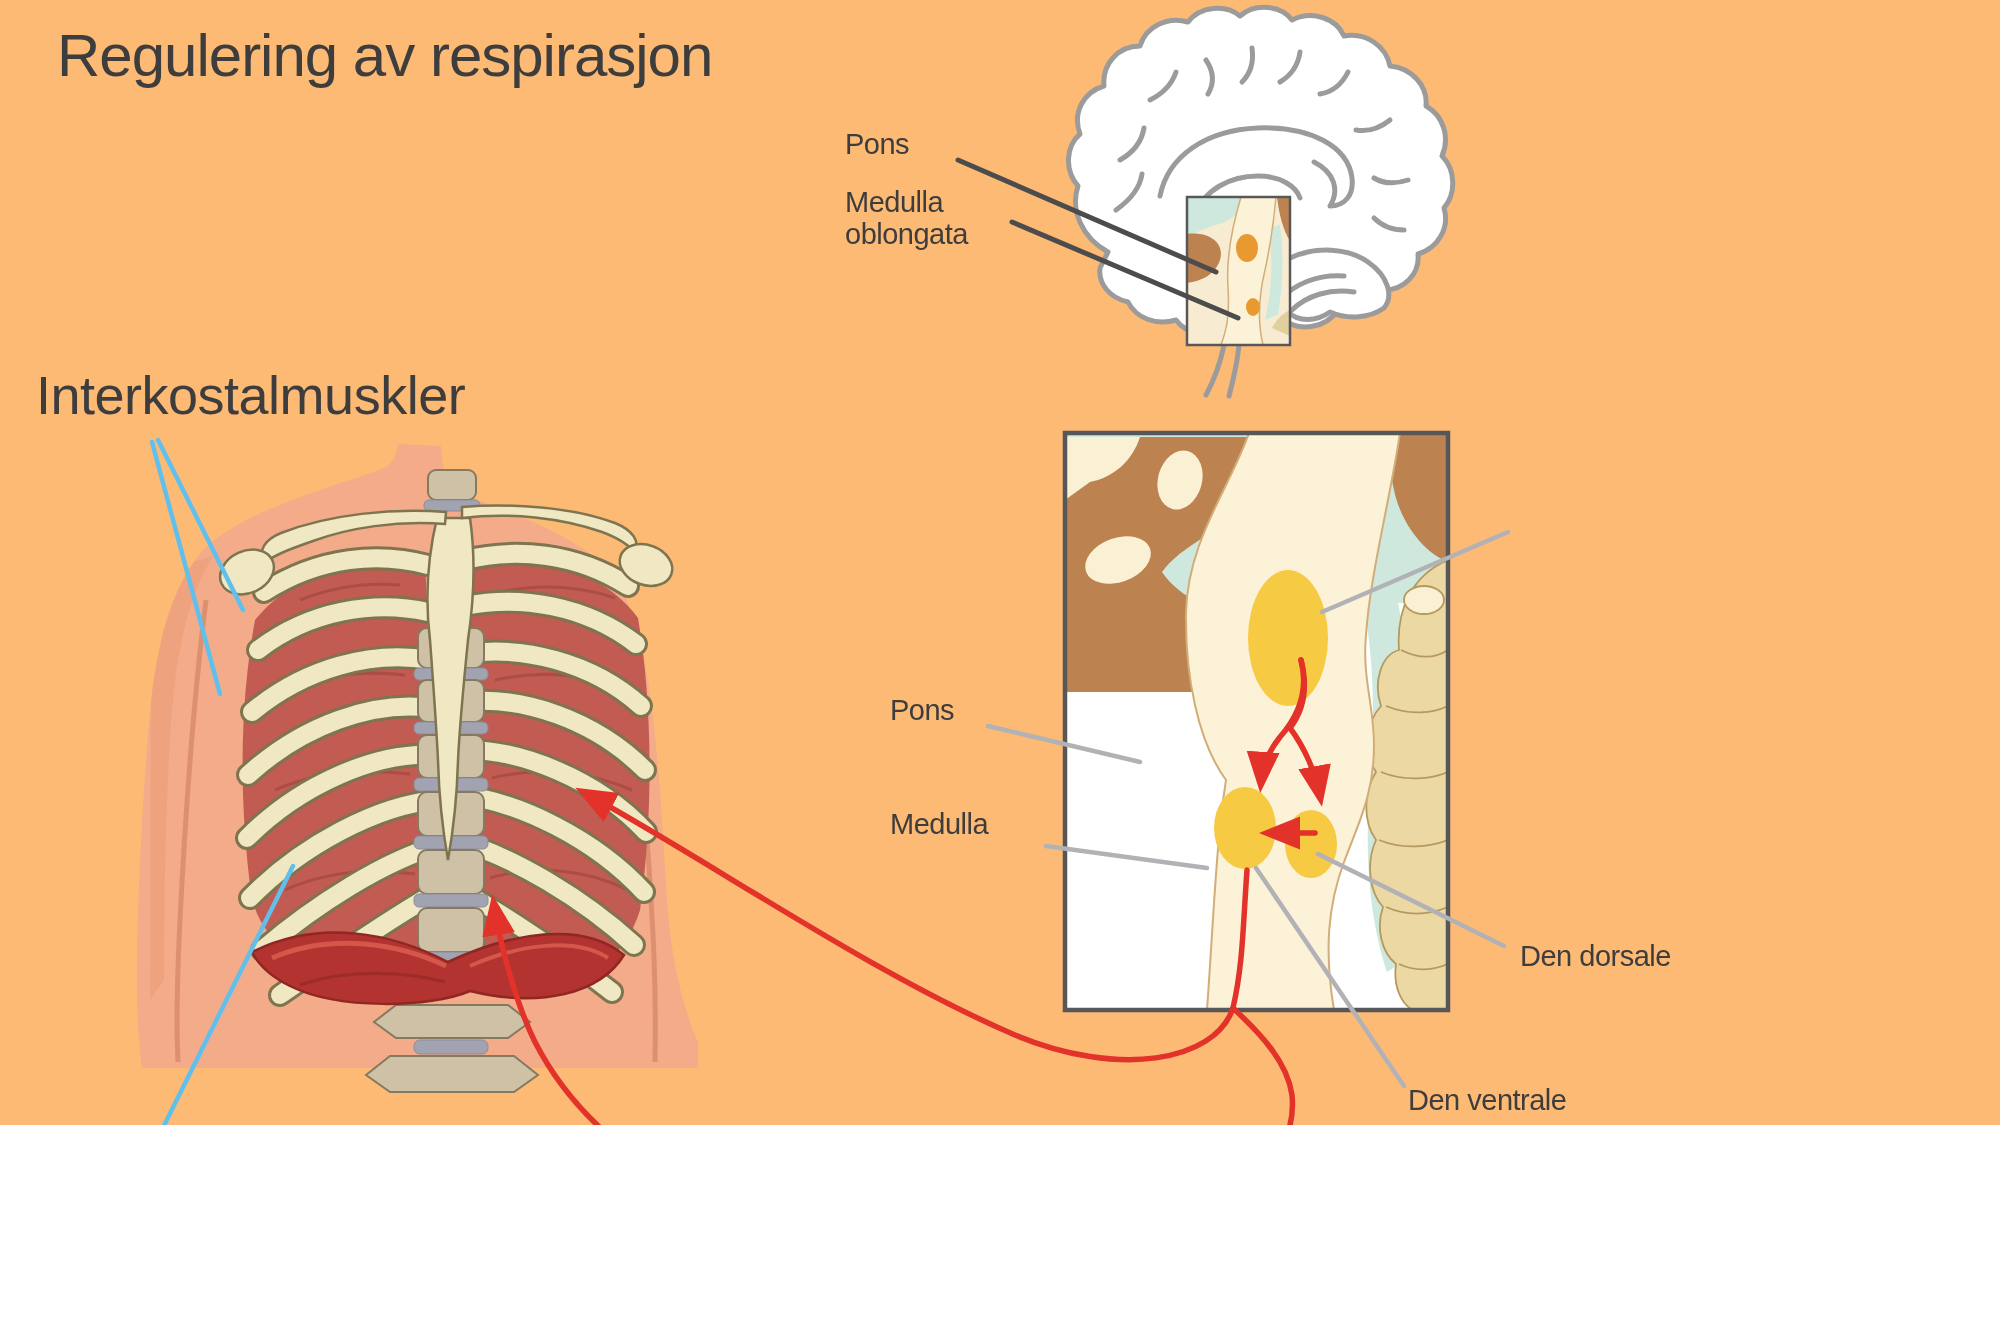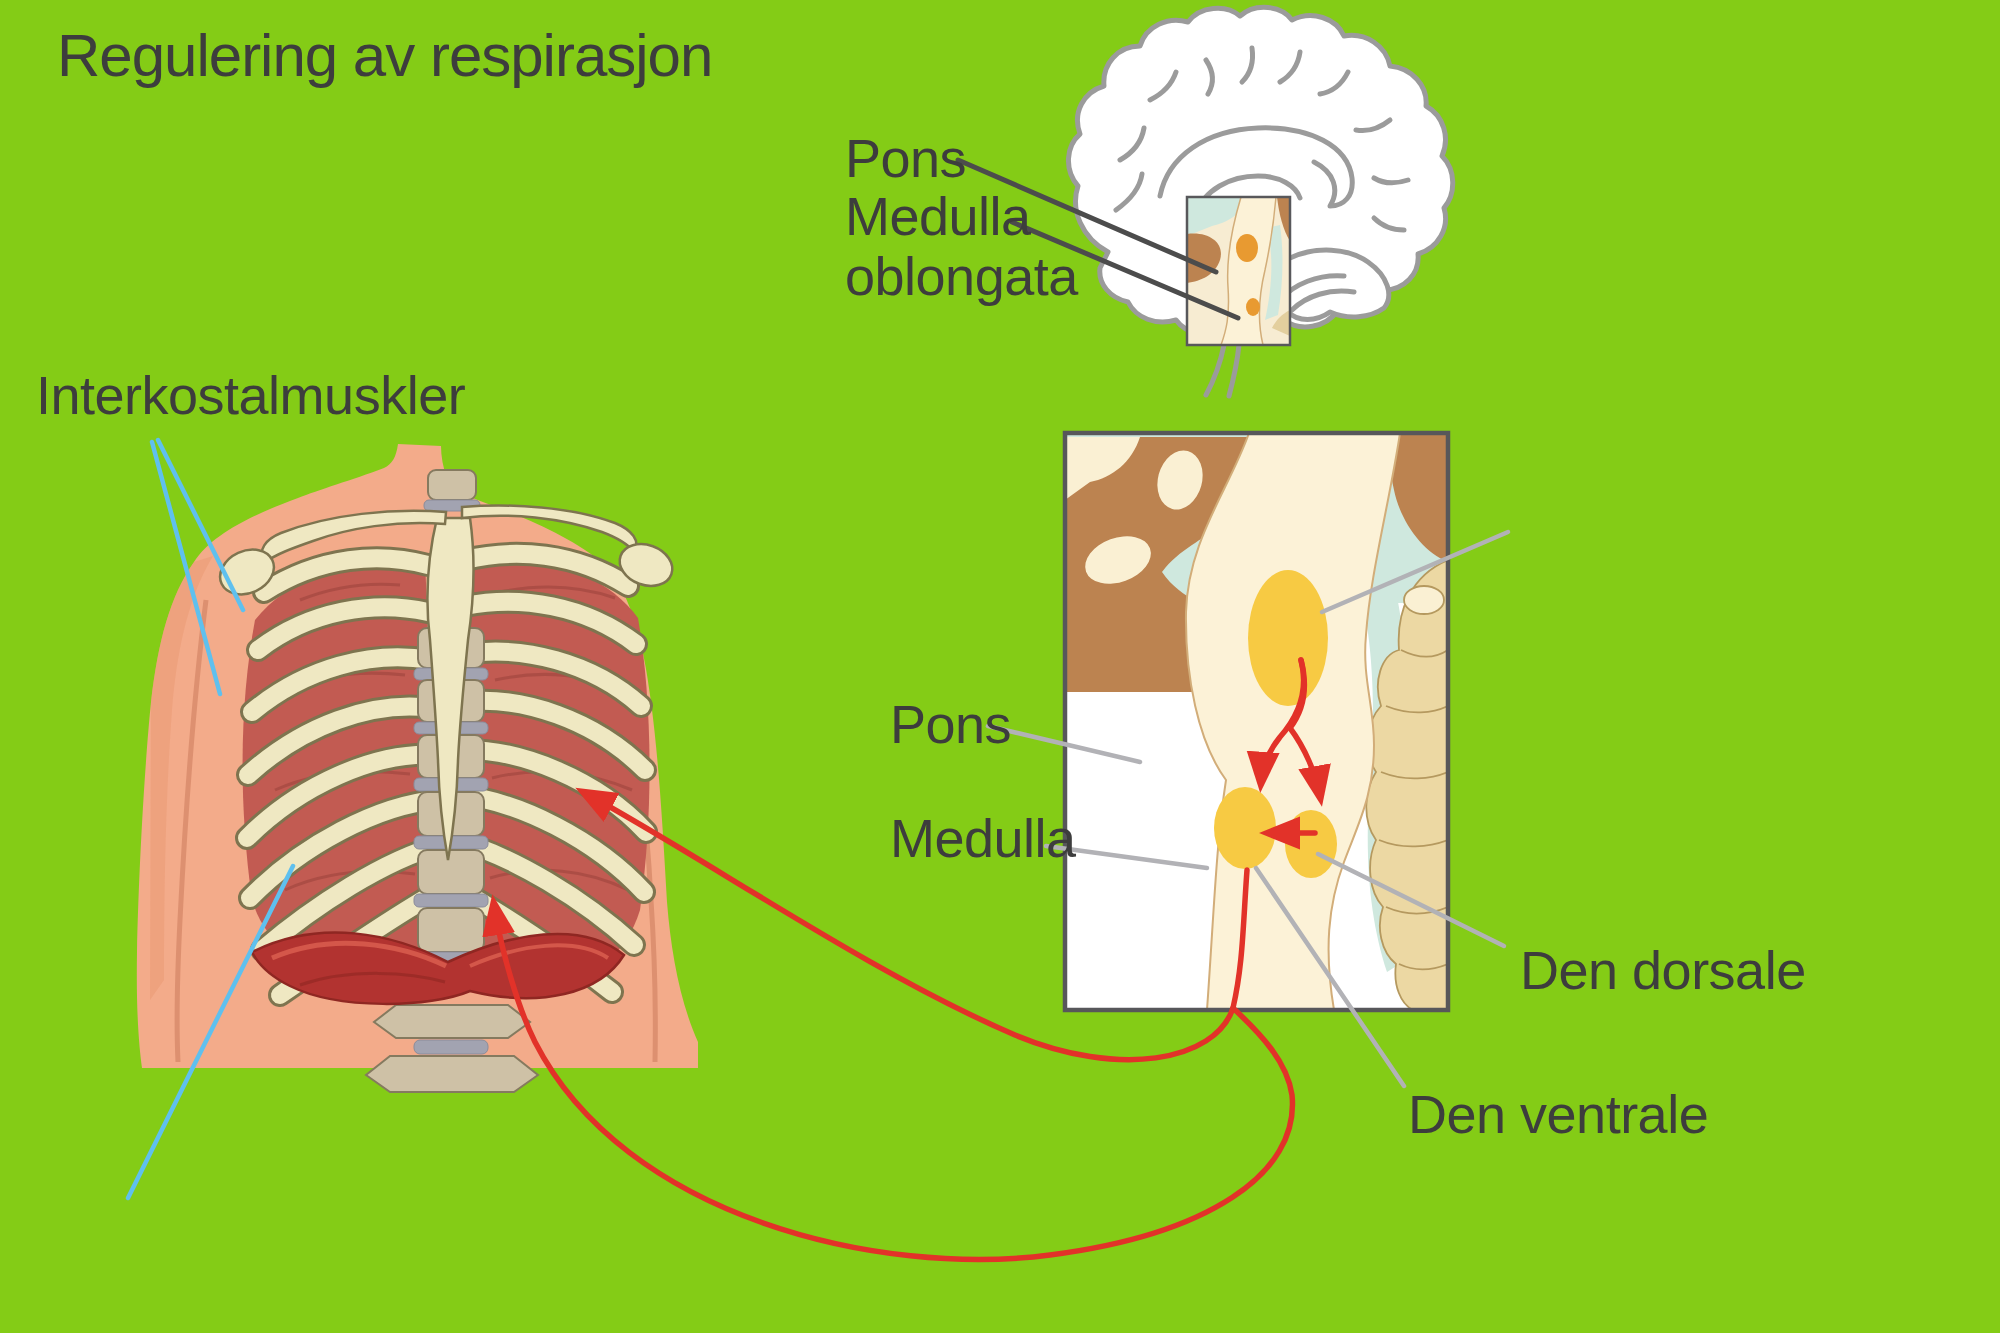--- a/index.html
+++ b/index.html
@@ -1,22 +1,22 @@
 <!DOCTYPE html>
 <html><head>
 <meta charset="utf-8">
 <style>
   html,body{margin:0;padding:0;background:#ffffff;}
-  #stage{position:relative;width:2000px;height:1333px;background:#84cc16;overflow:hidden;
+  #stage{position:relative;width:2000px;height:1125px;background:#fdba74;overflow:hidden;
          font-family:"Liberation Sans","DejaVu Sans",sans-serif;color:#3d3d3d;}
   #art{position:absolute;left:0;top:0;}
   .lbl{position:absolute;white-space:nowrap;line-height:1.12;}
   .t-title{font-size:60px;letter-spacing:-1px;}
   .t-big{font-size:54px;letter-spacing:-0.5px;}
-  .t-std{font-size:54px;letter-spacing:-0.5px;}
+  .t-std{font-size:29px;letter-spacing:-0.5px;}
   
   .brainline{fill:none;stroke:#9b9b9b;stroke-width:5;stroke-linecap:round;stroke-linejoin:round;}
   .brainfill{fill:#ffffff;stroke:#9b9b9b;stroke-width:5;stroke-linejoin:round;}
   .darklead{stroke:#4c4c4c;stroke-width:5;stroke-linecap:round;fill:none;}
   .graylead{stroke:#b2b2b6;stroke-width:4.5;stroke-linecap:round;fill:none;}
   .bluelead{stroke:#5fc0ee;stroke-width:4.5;stroke-linecap:round;fill:none;}
   .redline{stroke:#e23229;stroke-width:5.5;fill:none;stroke-linecap:round;}
   .ribo{fill:none;stroke:#7e744f;stroke-width:24;stroke-linecap:round;}
   .ribf{fill:none;stroke:#efe8c2;stroke-width:18;stroke-linecap:round;}
   .muscle{fill:#c25b52;}

